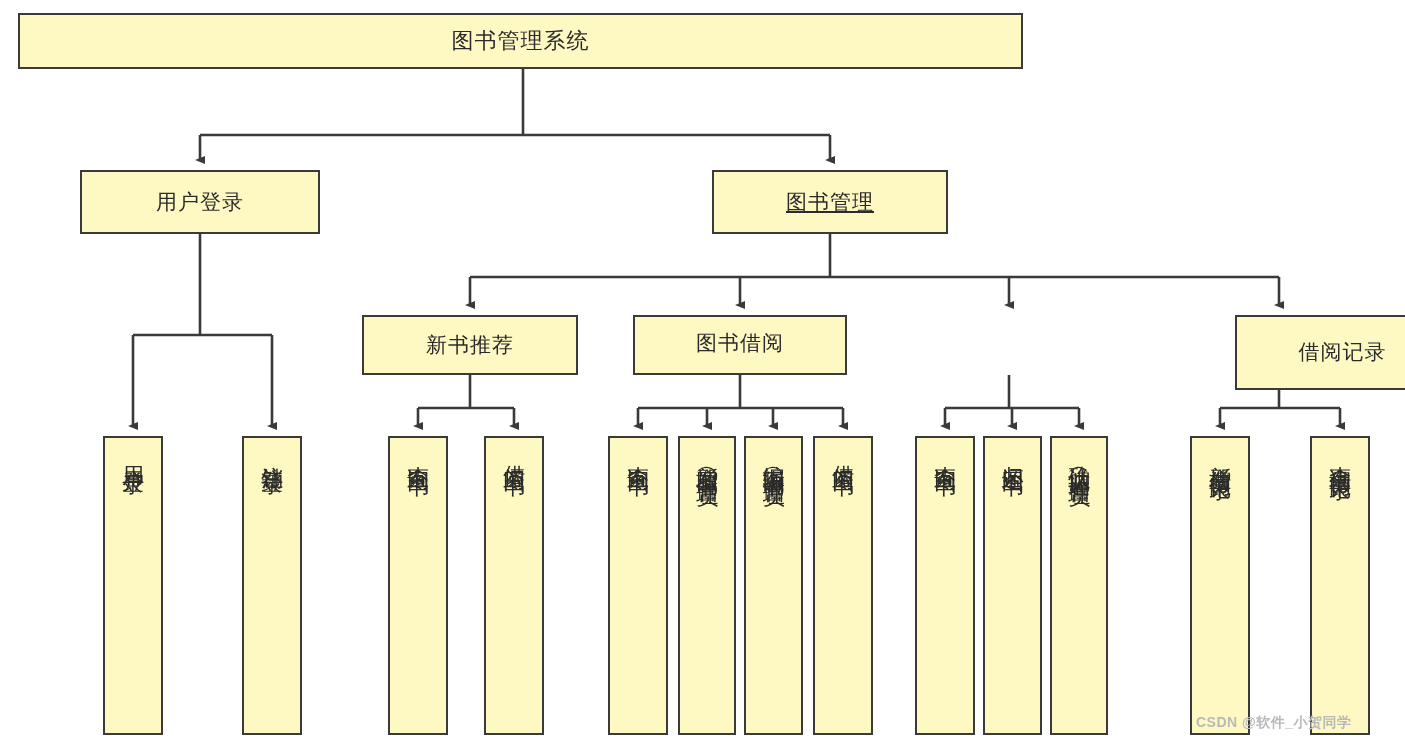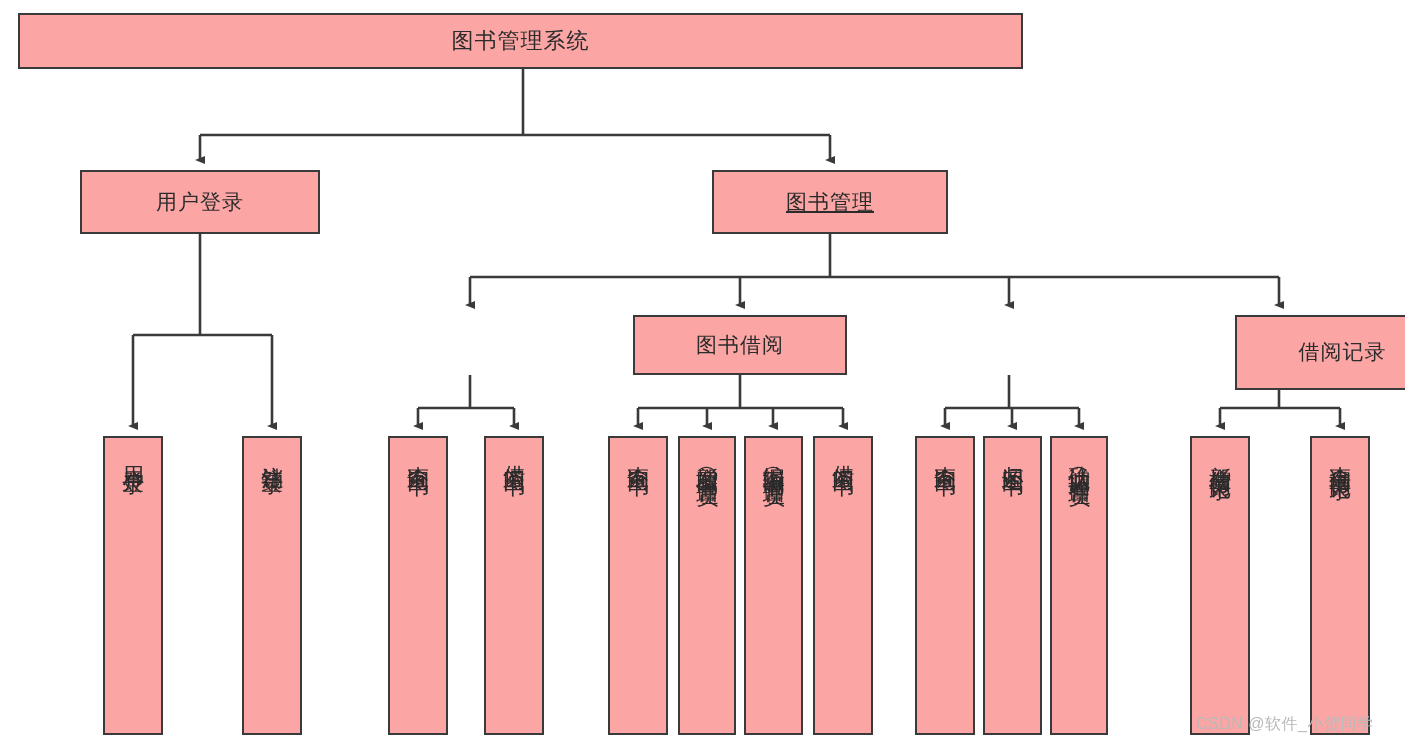--- a/index.html
+++ b/index.html
@@ -21,21 +21,21 @@
     position: absolute;
     left: 0;
     top: 0;
     width: 1405px;
     height: 747px;
   }
   .node {
     position: absolute;
     box-sizing: border-box;
     border: 2.5px solid #3a3a3a;
-    background: #fca5a5;
+    background: #fef9c3;
     display: flex;
     align-items: center;
     justify-content: center;
     color: #2b2b2b;
     z-index: 2;
   }
   .node .label {
     display: block;
     text-align: center;
     line-height: 1.18;
@@ -56,25 +56,26 @@
     writing-mode: vertical-rl;
     text-orientation: upright;
     font-size: 22px;
     line-height: 1.12;
     letter-spacing: 3px;
     white-space: nowrap;
   }
   .watermark {
     position: absolute;
     color: #b9b9b9;
-    font-size: 16px;
+    font-size: 14px;
     letter-spacing: 0.5px;
     white-space: nowrap;
     z-index: 3;
     pointer-events: none;
+    font-weight: bold;
   }
 </style>
 </head>
 <body>
 
 <div id="canvas">
 
   <svg class="connectors" viewBox="0 0 1405 747" xmlns="http://www.w3.org/2000/svg">
     <defs>
       <marker id="arrow" markerWidth="10" markerHeight="10" refX="5" refY="5" orient="auto" markerUnits="userSpaceOnUse">
@@ -129,21 +130,24 @@
     <span class="label">图书管理系统</span>
   </div>
 
   <div class="node horiz" id="node-l2-0" style="left: 80px; top: 170px; width: 240px; height: 64px;">
     <span class="label">用户登录</span>
   </div>
   <div class="node horiz" id="node-l2-1" style="left: 712px; top: 170px; width: 236px; height: 64px; text-decoration: underline;">
     <span class="label">图书管理</span>
   </div>
 
-  <div class="node horiz" id="node-l3-1" style="left: 633px; top: 315px; width: 214px; height: 60px;">
+  <div class="node horiz" id="node-l3-0" style="left: 362px; top: 315px; width: 216px; height: 60px;">
+    <span class="label">新书推荐</span>
+  </div>
+  <div class="node horiz" id="node-l3-1" style="left: 633px; top: 315px; width: 214px; height: 60px; font-family: Liberation Mono, monospace;">
     <span class="label">图书借阅</span>
   </div>
   <div class="node horiz" id="node-l3-3" style="left: 1235px; top: 315px; width: 215px; height: 75px;">
     <span class="label">借阅记录</span>
   </div>
 
   <div class="node vert" id="node-leaf-0" style="left: 103px; top: 436px; width: 60px; height: 299px;">
     <span class="label">用户登录</span>
   </div>
   <div class="node vert" id="node-leaf-1" style="left: 242px; top: 436px; width: 60px; height: 299px;">

